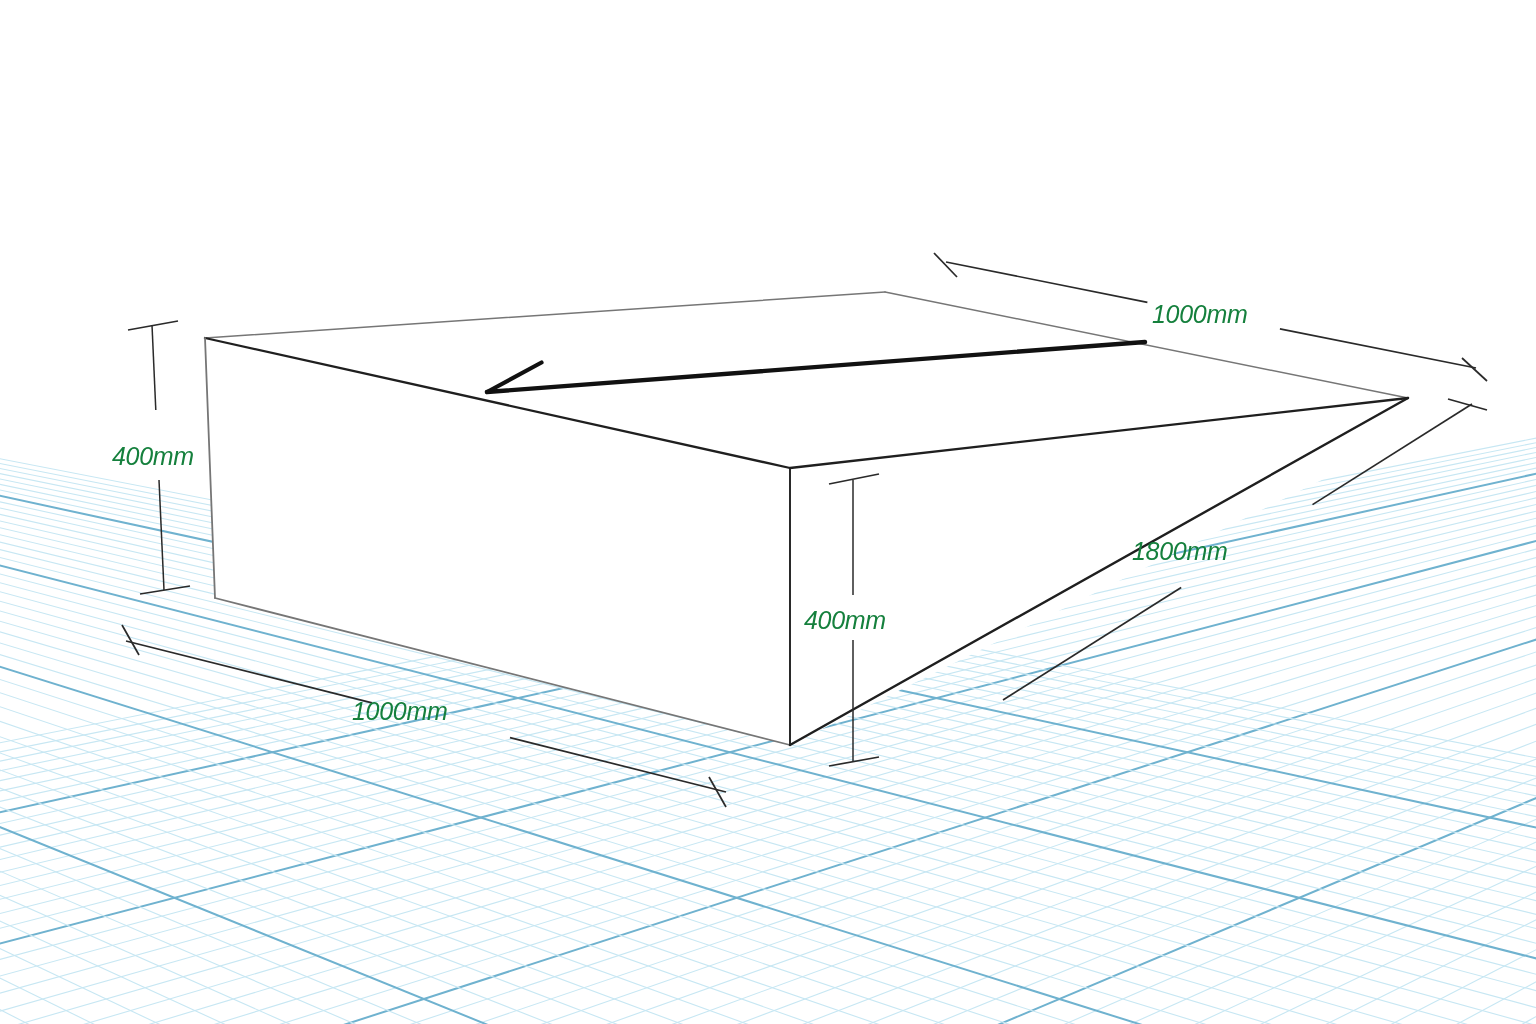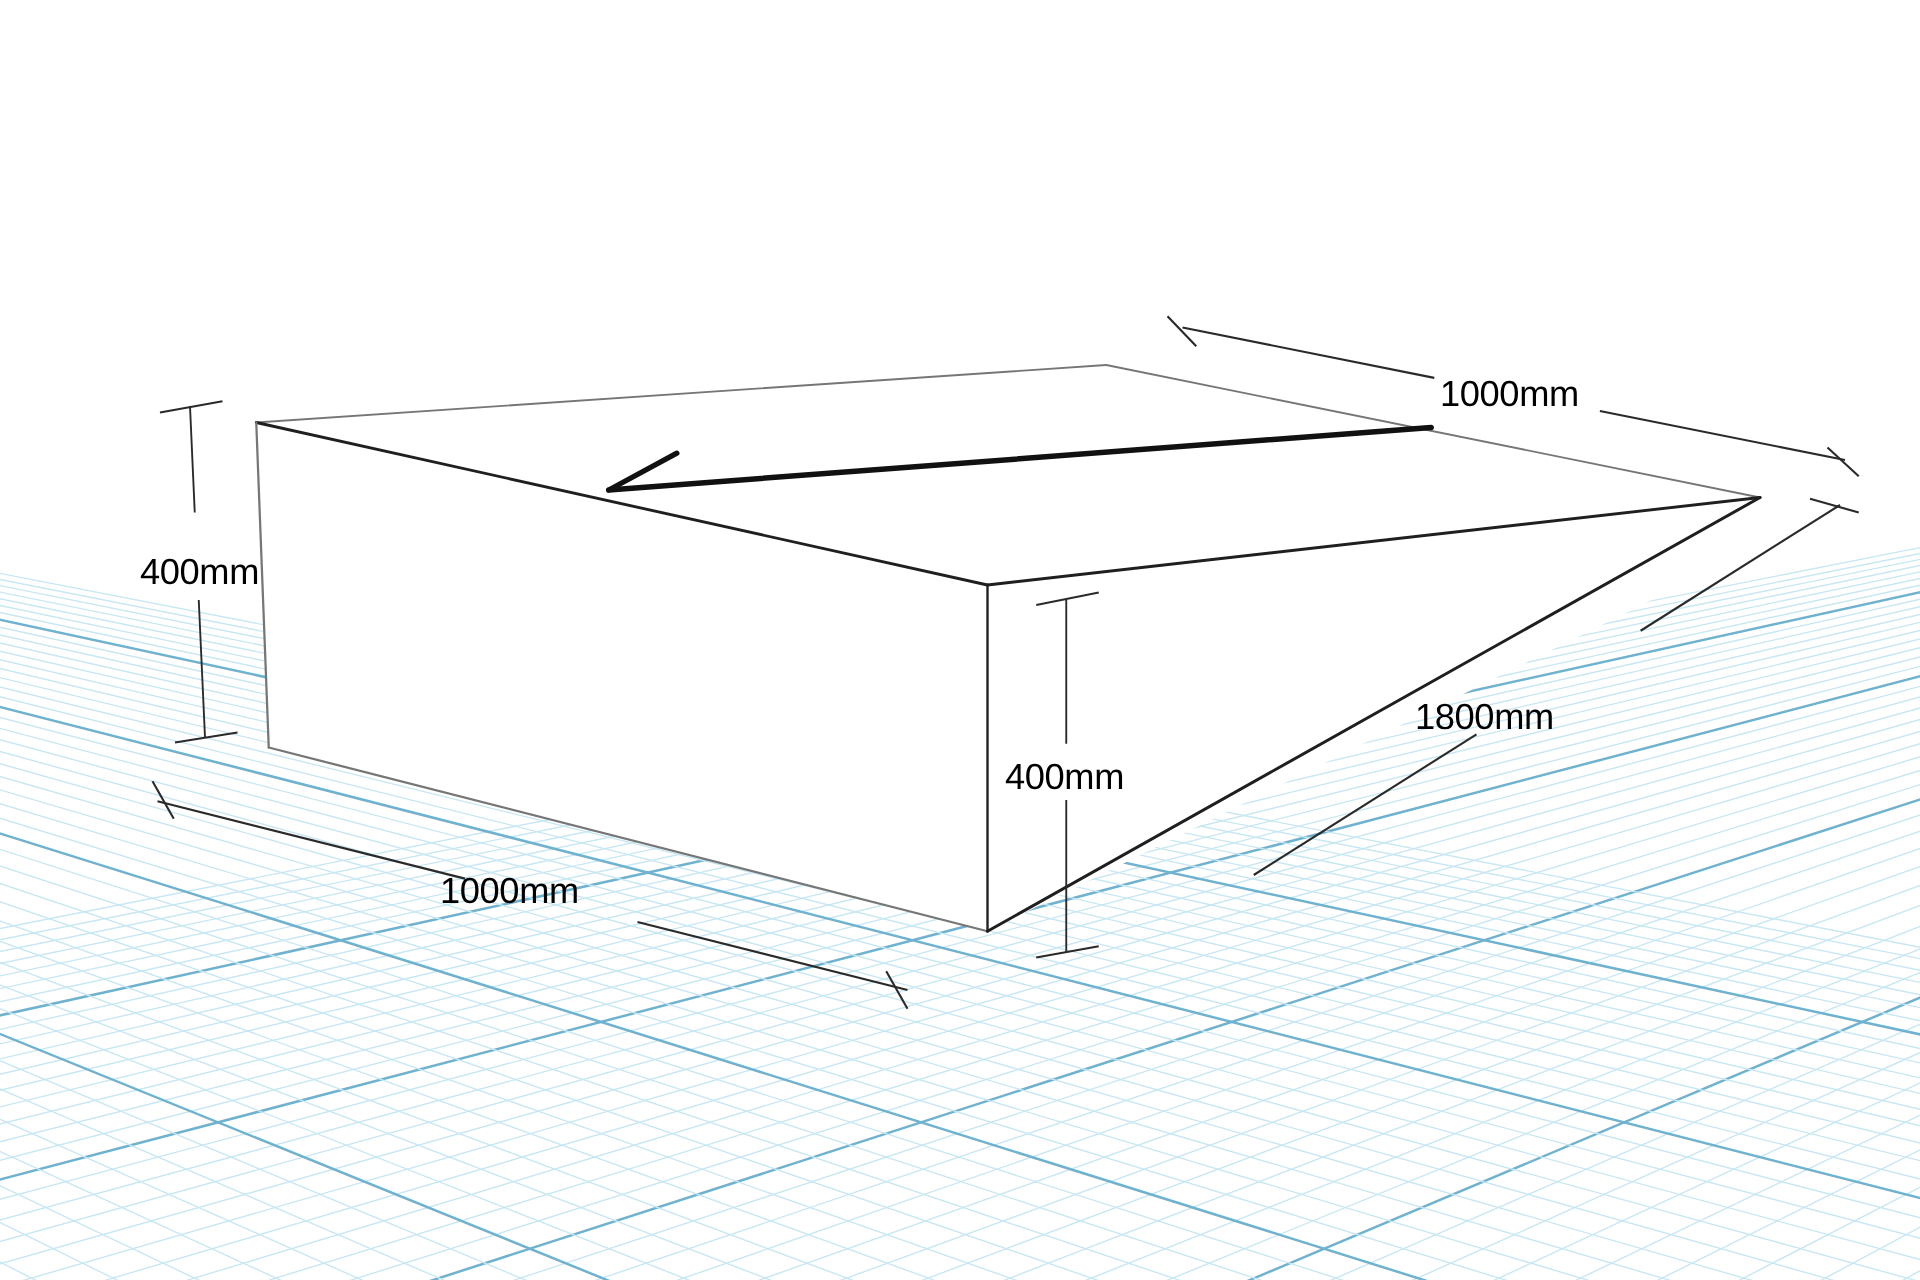--- a/index.html
+++ b/index.html
@@ -18,28 +18,29 @@
   #scene-svg {
     position: absolute;
     left: 0;
     top: 0;
     width: 1536px;
     height: 1024px;
     display: block;
   }
   .dim-label {
     position: absolute;
-    color: #000000;
+    color: #15803d;
     font-family: "Liberation Sans", sans-serif;
-    font-size: 29px;
+    font-size: 25px;
     font-weight: 400;
     letter-spacing: -0.3px;
     white-space: nowrap;
     line-height: 1;
     user-select: none;
+    font-style: italic;
   }
 </style>
 </head>
 <body>
 
 <div id="viewport">
   <svg id="scene-svg" viewBox="0 0 1536 1024">
     <defs>
       <clipPath id="vpclip">
           <rect x="0" y="0" width="1536" height="1024"></rect>
@@ -289,15 +290,15 @@
           <line x1="1145" y1="342" x2="487" y2="392" stroke="#111111" stroke-width="4.4" stroke-linecap="round"></line>
           <line x1="487" y1="392" x2="541.5" y2="362.5" stroke="#111111" stroke-width="4.2" stroke-linecap="round"></line>
         </g>
     </g>
   </svg>
   <div id="label-layer">
       <div class="dim-label" style="left: 112px; top: 444px;">400mm</div>
       <div class="dim-label" style="left: 804px; top: 608px;">400mm</div>
       <div class="dim-label" style="left: 352px; top: 699px;">1000mm</div>
       <div class="dim-label" style="left: 1152px; top: 302px;">1000mm</div>
-      <div class="dim-label" style="left: 1132px; top: 560px;">1800mm</div>
+      <div class="dim-label" style="left: 1132px; top: 539px;">1800mm</div>
     </div>
 </div>
 
 </body></html>

